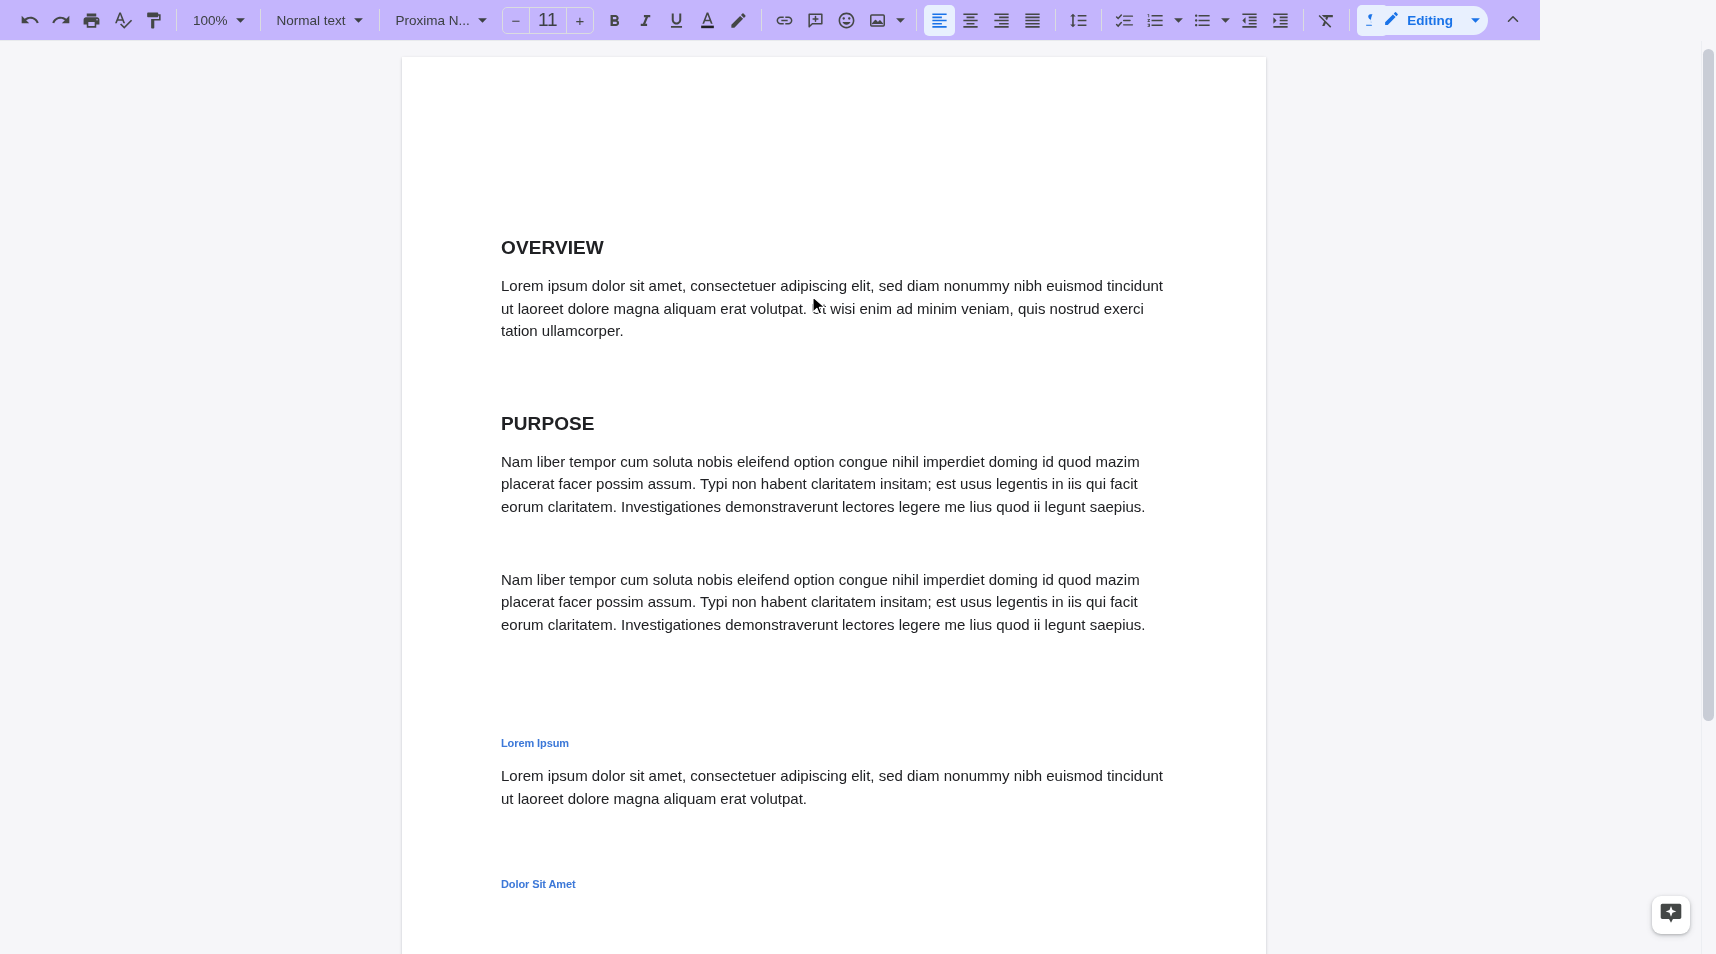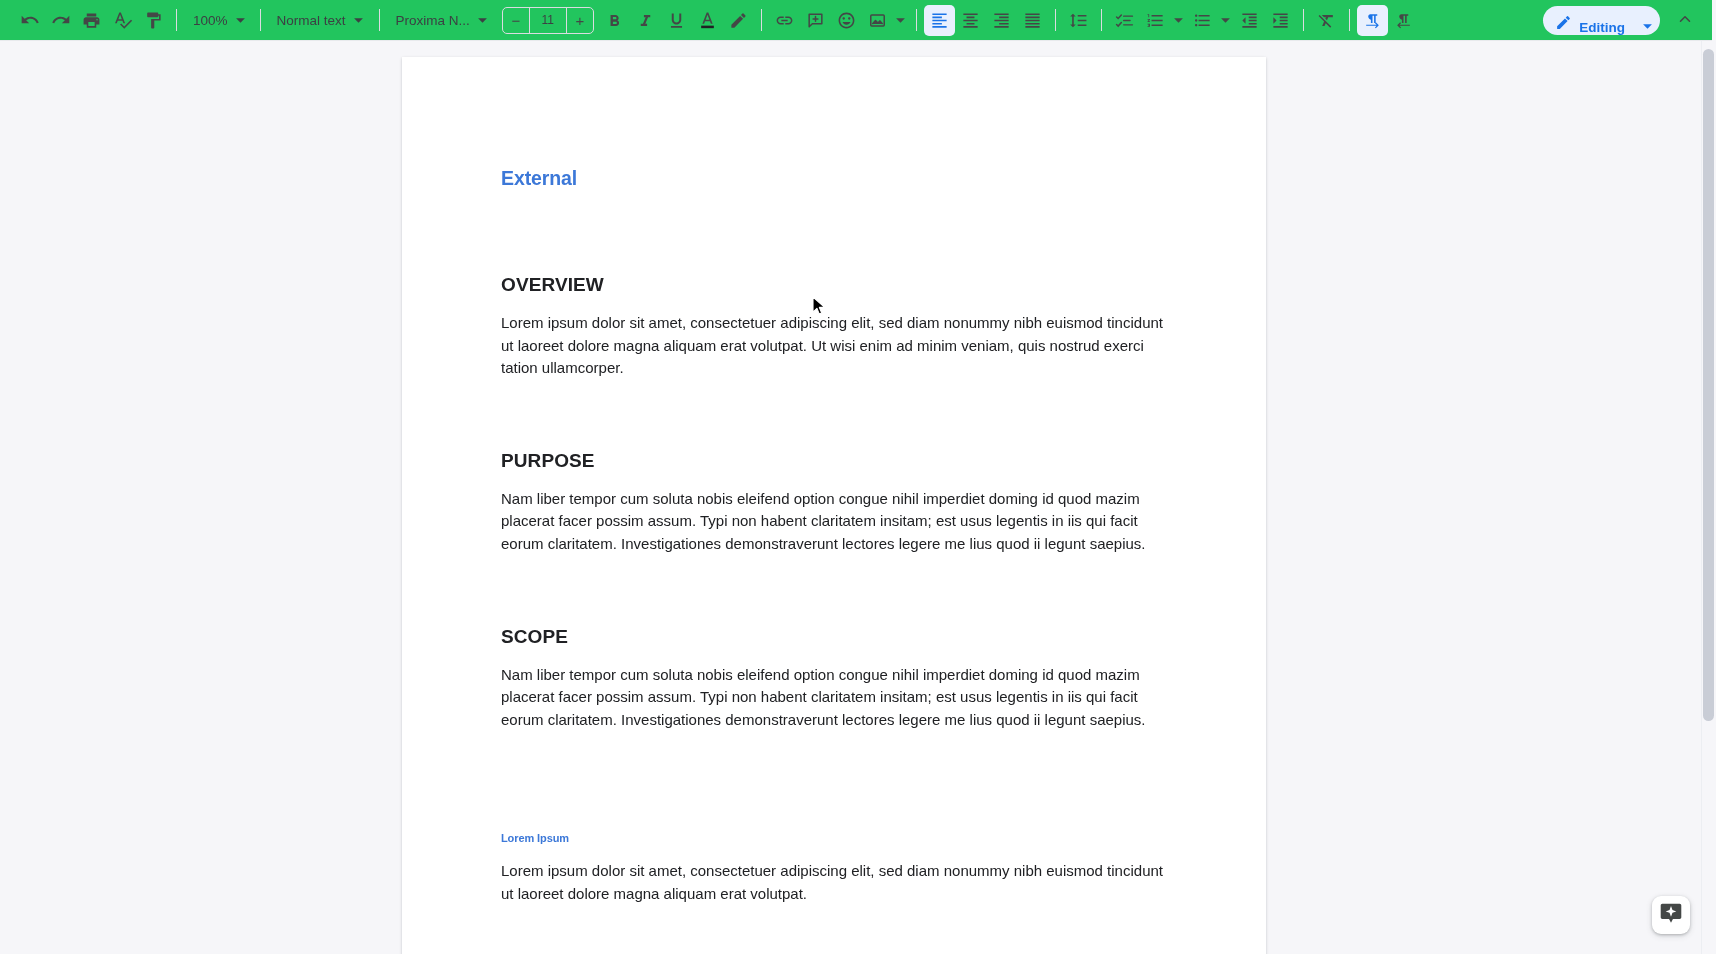--- a/index.html
+++ b/index.html
@@ -7,22 +7,22 @@
     width: 1716px; height: 954px;
     overflow: hidden;
     background: #f6f6f9;
     font-family: "Liberation Sans", sans-serif;
     -webkit-font-smoothing: antialiased;
   }
 
   
   #toolbar {
     position: absolute; top: 0; left: 0;
-    width: 1712px; height: 41px;
-    background: #22c55e;
+    width: 1540px; height: 41px;
+    background: #c4b5fd;
     display: flex; align-items: center;
     border-bottom: 1px solid #e8eaed;
     padding-left: 14px;
   }
   .tb-btn {
     width: 31px; height: 31px;
     display: flex; align-items: center; justify-content: center;
     border-radius: 5px; cursor: pointer;
     flex: 0 0 auto;
     color: #444746;
@@ -61,27 +61,27 @@
   .fsize .step {
     width: 26px; height: 100%;
     display: flex; align-items: center; justify-content: center;
     cursor: pointer; color: #444746; font-size: 15px; line-height: 1;
     user-select: none;
   }
   .fsize .val {
     width: 38px; height: 100%;
     display: flex; align-items: center; justify-content: center;
     border-left: 1px solid #dadce0; border-right: 1px solid #dadce0;
-    font-size: 12px; color: #3c4043; cursor: text;
+    font-size: 19px; color: #3c4043; cursor: text;
   }
 
   
   #mode-pill {
     position: absolute; right: 52px; top: 6px;
-    height: 29px; display: flex; align-items: flex-end;
+    height: 29px; display: flex; align-items: center;
     background: #e8f0fe; color: #1a73e8;
     border-radius: 15px; padding: 0 4px 0 12px; cursor: pointer;
   }
   #mode-pill .lbl { font-size: 13.5px; font-weight: bold; margin: 0 9px 0 7px; }
   #collapse-btn {
     position: absolute; right: 12px; top: 5px;
     width: 31px; height: 31px; border-radius: 5px;
     display: flex; align-items: center; justify-content: center;
     cursor: pointer; color: #444746;
   }
@@ -497,35 +497,33 @@
       <path d="M7 8h1.6M7 12h1.6M7 16h1.6" stroke-width="1.9" stroke-linecap="round"></path>
       <path d="M11 8h6M11 12h6M11 16h6" stroke-width="1.9" stroke-linecap="round"></path>
     </svg>
   </span>
 </div>
 
 <div id="canvas">
   <div id="page">
     <div id="doc-body">
 
-      <h1 class="blue-head">External</h1>
 
 
       <div class="sp-34"></div>
       <h2 class="sec-head">OVERVIEW</h2>
       <div class="sp-16"></div>
       <p class="body-text">Lorem ipsum dolor sit amet, consectetuer adipiscing elit, sed diam nonummy nibh euismod tincidunt ut laoreet dolore magna aliquam erat volutpat. Ut wisi enim ad minim veniam, quis nostrud exerci tation ullamcorper.</p>
 
       <div class="sp-34"></div>
       <h2 class="sec-head">PURPOSE</h2>
       <div class="sp-16"></div>
       <p class="body-text">Nam liber tempor cum soluta nobis eleifend option congue nihil imperdiet doming id quod mazim placerat facer possim assum. Typi non habent claritatem insitam; est usus legentis in iis qui facit eorum claritatem. Investigationes demonstraverunt lectores legere me lius quod ii legunt saepius.</p>
 
       <div class="sp-34"></div>
-      <h2 class="sec-head">SCOPE</h2>
       <div class="sp-16"></div>
       <p class="body-text">Nam liber tempor cum soluta nobis eleifend option congue nihil imperdiet doming id quod mazim placerat facer possim assum. Typi non habent claritatem insitam; est usus legentis in iis qui facit eorum claritatem. Investigationes demonstraverunt lectores legere me lius quod ii legunt saepius.</p>
 
       <div class="sp-34"></div>
 
       <div class="sp-30"></div>
       <h3 class="sub-head">Lorem Ipsum</h3>
       <div class="sp-16"></div>
       <p class="body-text">Lorem ipsum dolor sit amet, consectetuer adipiscing elit, sed diam nonummy nibh euismod tincidunt ut laoreet dolore magna aliquam erat volutpat.</p>
 

